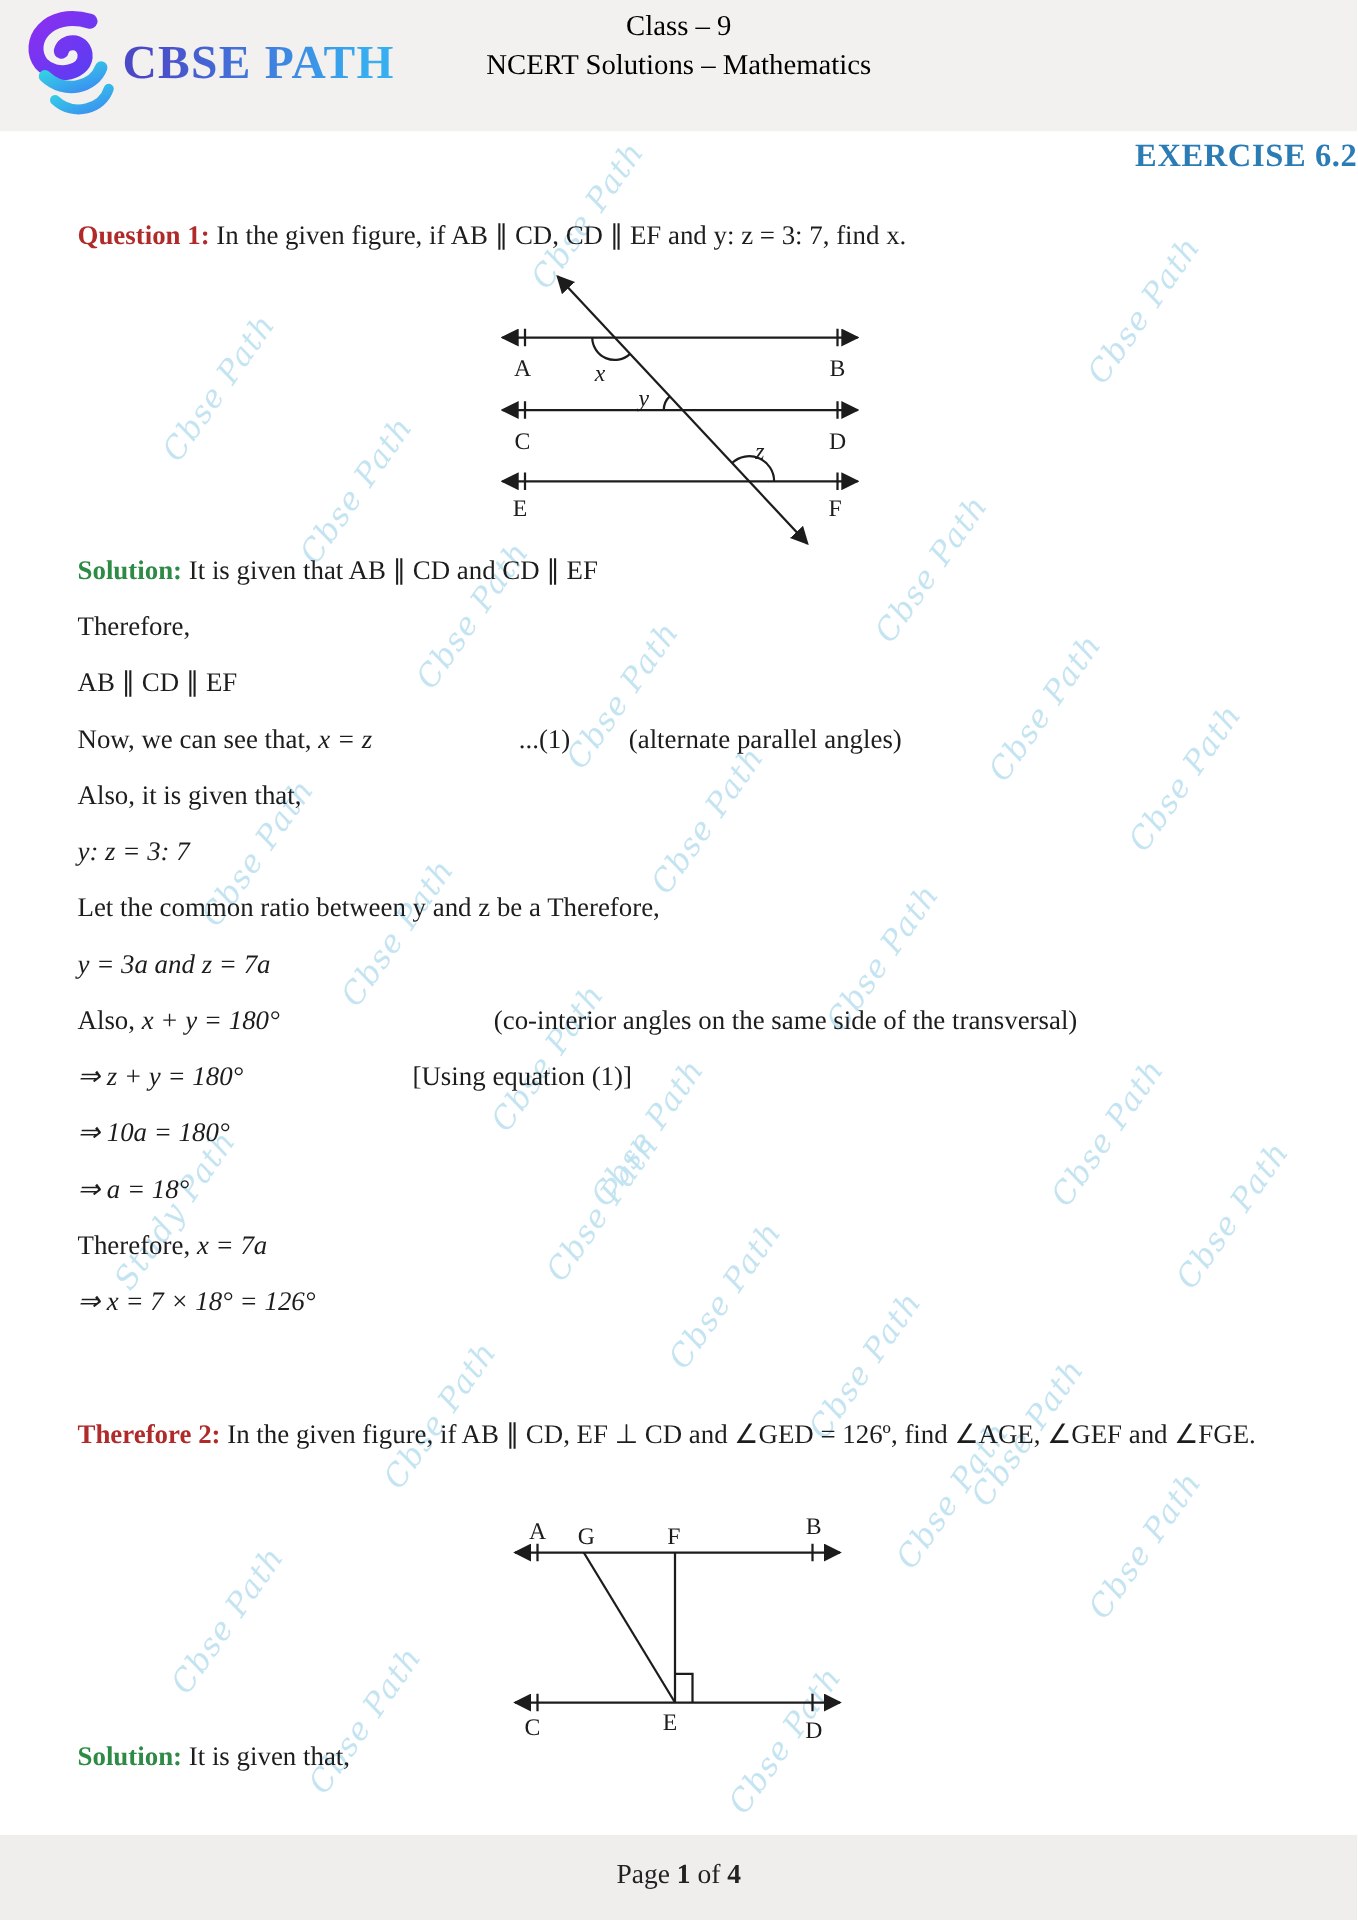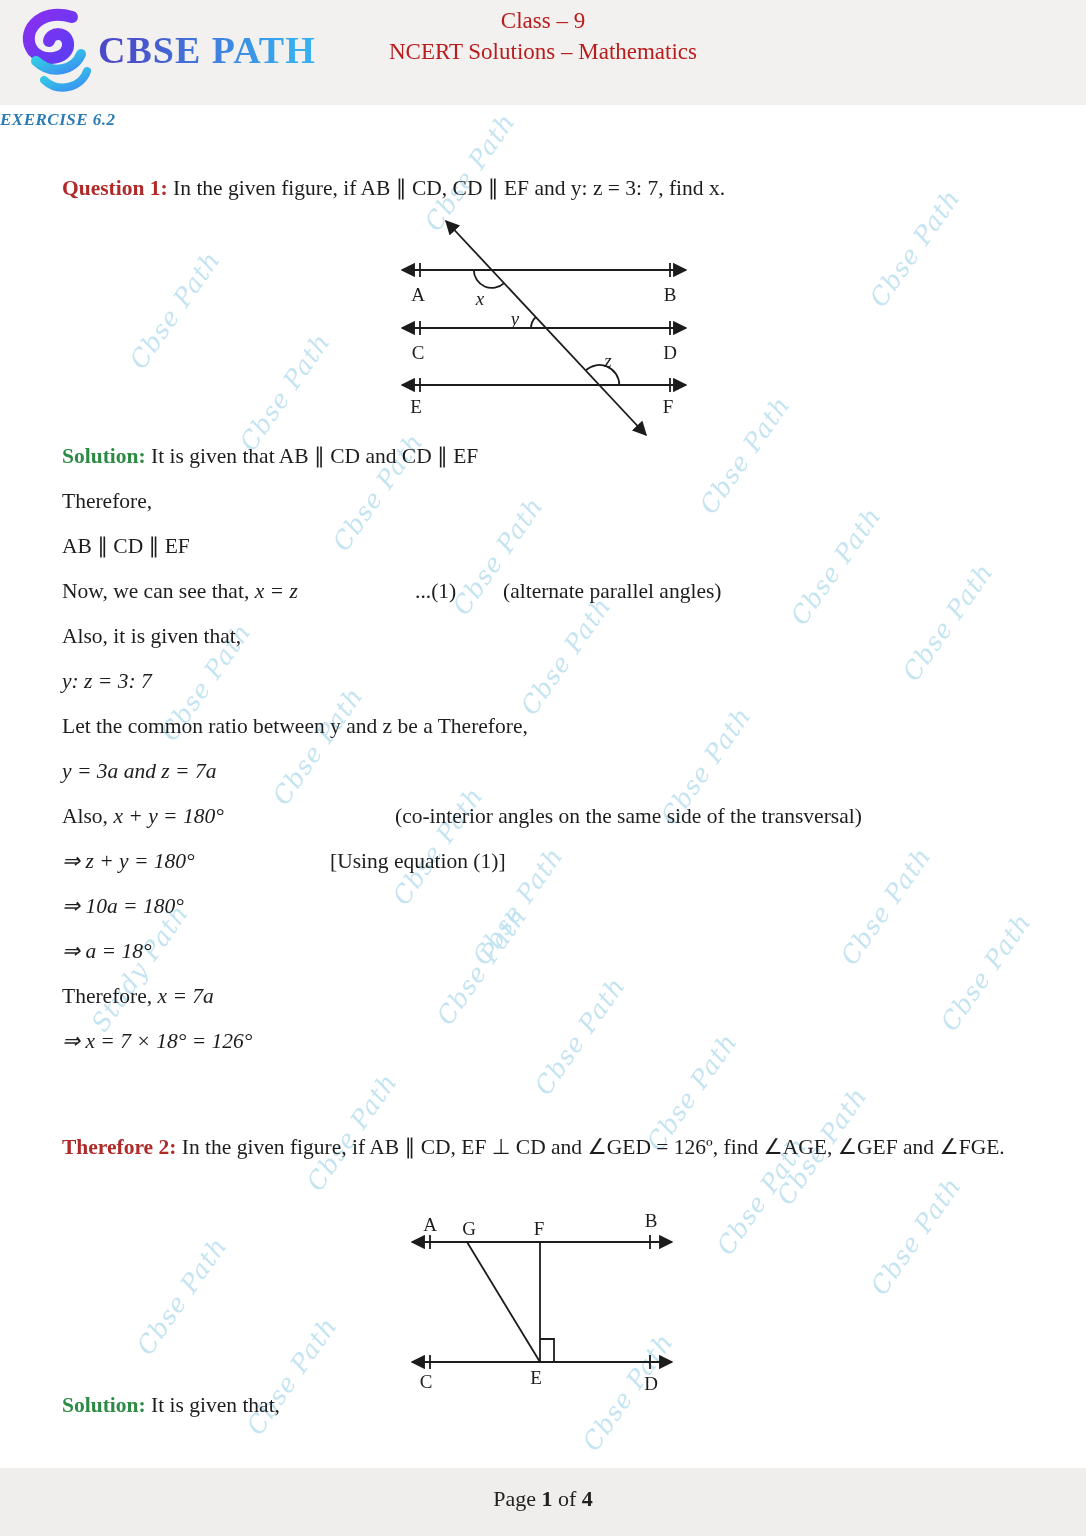--- a/index.html
+++ b/index.html
@@ -1,27 +1,27 @@
 <!DOCTYPE html>
 <html><head>
 <meta charset="utf-8">
 <style>
   html,body{margin:0;padding:0;background:#ffffff;}
   .page{position:relative;width:1086px;height:1536px;background:#ffffff;overflow:hidden;
         font-family:"Liberation Serif",serif;color:#1d1d1d;}
   
   .header-band{position:absolute;top:0;left:0;width:1086px;height:105px;background:#f2f1ef;}
   .header-center{position:absolute;top:5px;left:0;width:100%;text-align:center;
-                 font-size:23px;line-height:31px;color:#b91c1c;}
+                 font-size:23px;line-height:31px;color:#000000;}
   .brand{position:absolute;left:98px;top:28px;font-size:38px;font-weight:bold;letter-spacing:1px;
          background:linear-gradient(90deg,#4b49c8 10%,#36aef0 90%);
          -webkit-background-clip:text;background-clip:text;color:transparent;}
   .logo-svg{position:absolute;left:12px;top:4px;}
-  .title{position:absolute;top:110px;left:0;width:100%;text-align:left;
-         font-size:17px;font-weight:bold;color:#2b7cb4;letter-spacing:.5px;font-style:italic;}
+  .title{position:absolute;top:110px;left:0;width:100%;text-align:right;
+         font-size:26px;font-weight:bold;color:#2b7cb4;letter-spacing:.5px;}
   
   .para{position:absolute;left:62px;width:966px;font-size:21.5px;line-height:33px;}
   .q1{top:172px;} .q2{top:1131px;} .s2{top:1389px;}
   .q-label{color:#b02a2a;font-weight:bold;margin-top:34px;}
   .s-label{color:#2e8b45;font-weight:bold;}
   .rows{position:absolute;left:62px;top:434px;width:1000px;}
   .row{position:relative;height:45px;line-height:45px;font-size:21.5px;white-space:nowrap;}
   .math{font-style:italic;}
   .note,.tag{position:absolute;top:0;}
   

